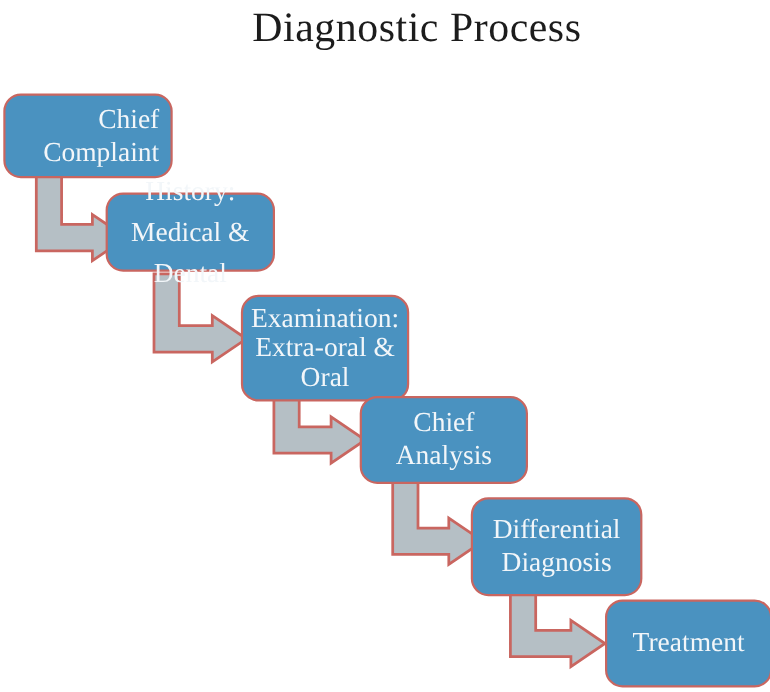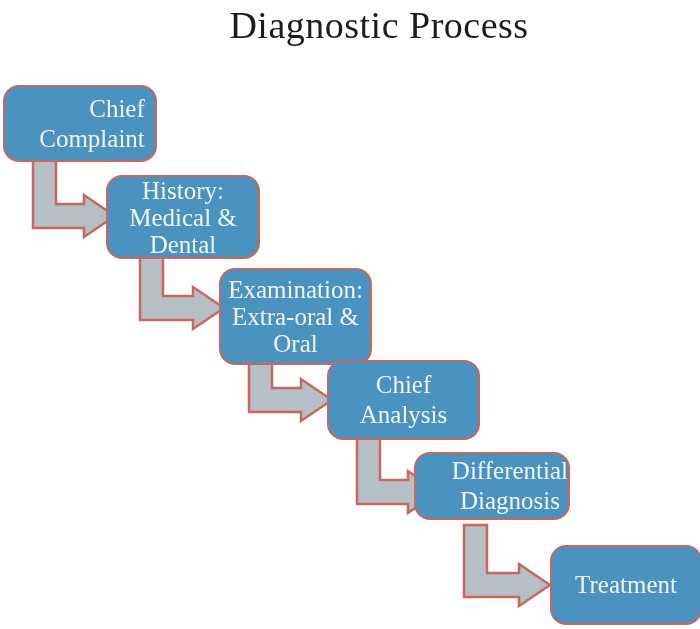--- a/index.html
+++ b/index.html
@@ -47,24 +47,24 @@
     display: flex;
     align-items: center;
     justify-content: center;
     text-align: center;
     color: var(--node-text, #f2f6f9);
     font-size: 25px;
     line-height: 30px;
   }
   .node-label { white-space: pre-line; }
   .n0 { left: 3px;   top: 85px;  width: 154px; height: 77px; padding-left: 24px; text-align: right; }
-  .n1 { left: 106px; top: 175px; width: 154px; height: 84px; line-height: 27px; }
+  .n1 { left: 96px; top: 175px; width: 154px; height: 72px; line-height: 37px; }
   .n2 { left: 219px; top: 268px; width: 153px; height: 97px; line-height: 27px; }
   .n3 { left: 327px; top: 360px; width: 153px; height: 80px; }
-  .n4 { left: 414px; top: 452px; width: 156px; height: 68px; justify-content: flex-end; }
+  .n4 { left: 428px; top: 452px; width: 156px; height: 90px; }
   .n5 { left: 550px; top: 545px; width: 152px; height: 80px; }
 </style>
 </head>
 <body>
 
 <div class="canvas">
 
   <h1 class="title">Diagnostic Process</h1>
 
   <svg class="arrows" width="700" height="629" viewBox="0 0 700 629">

